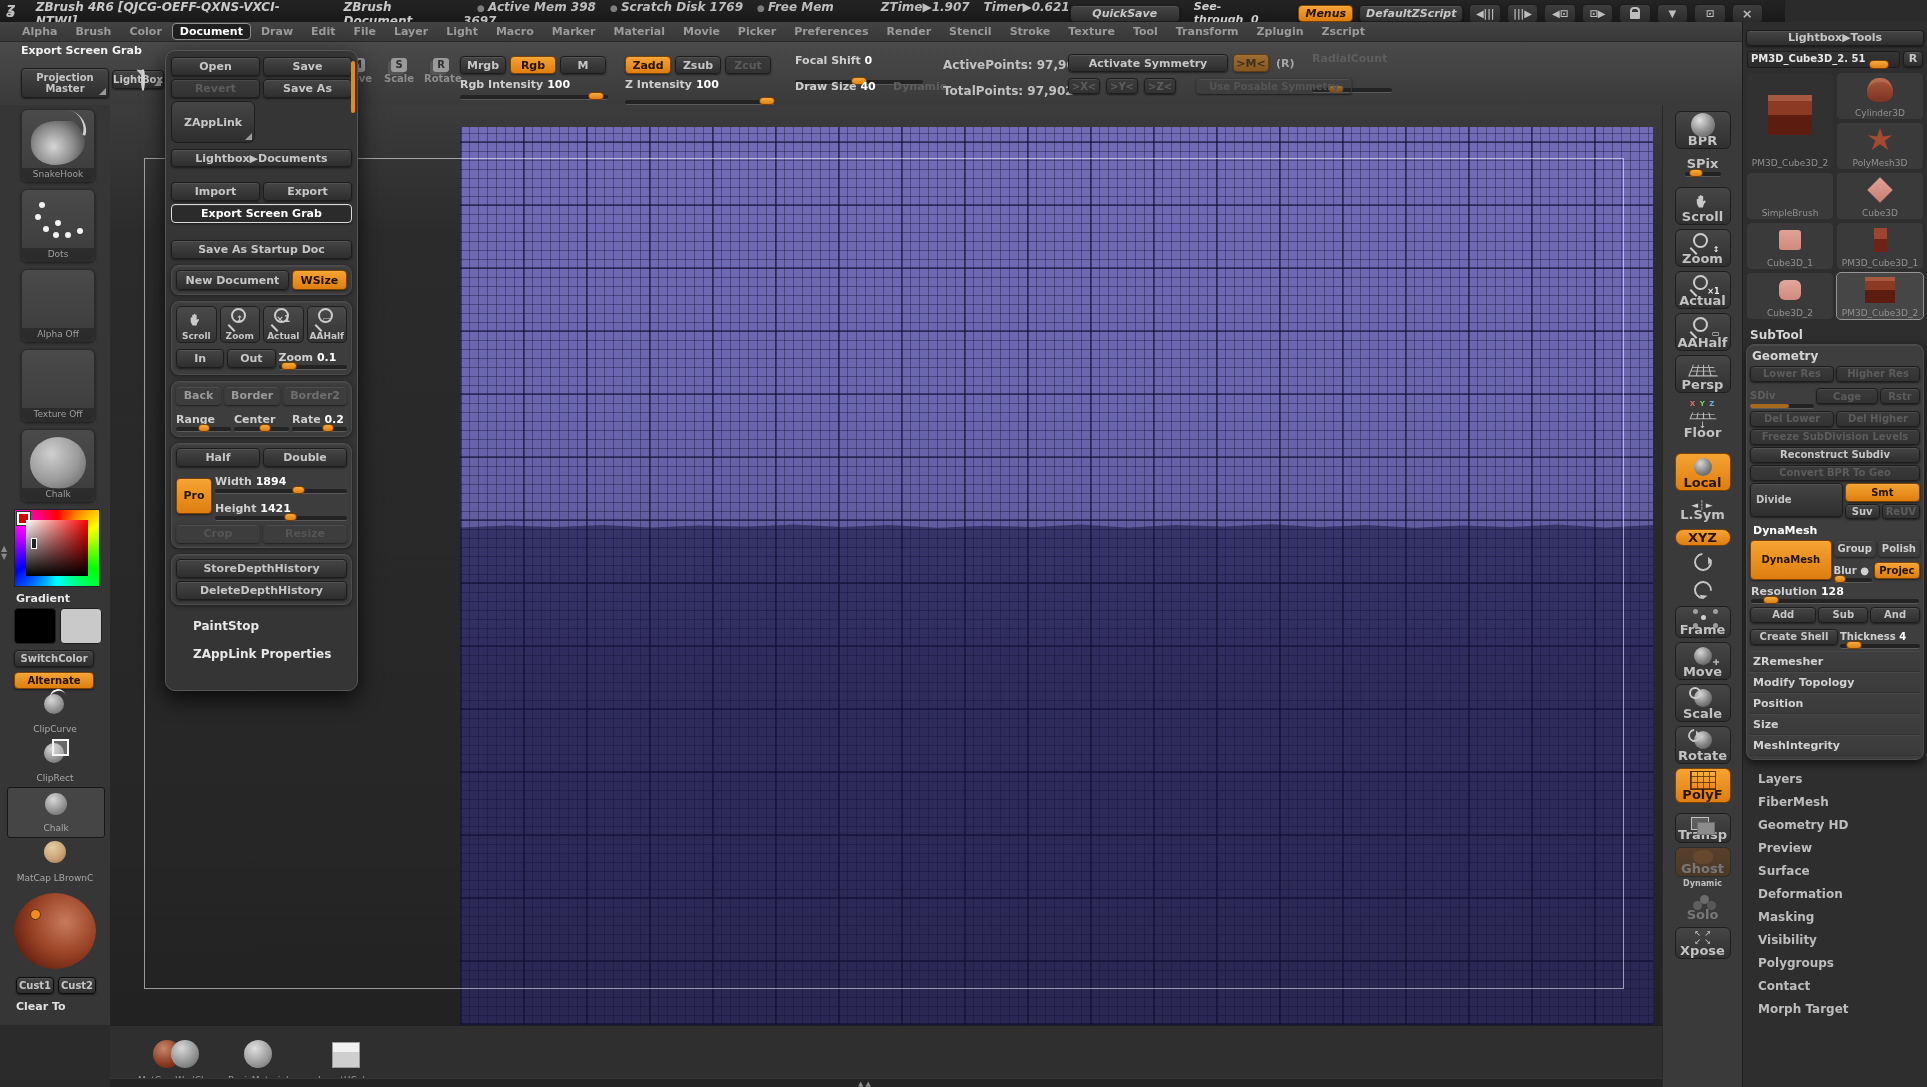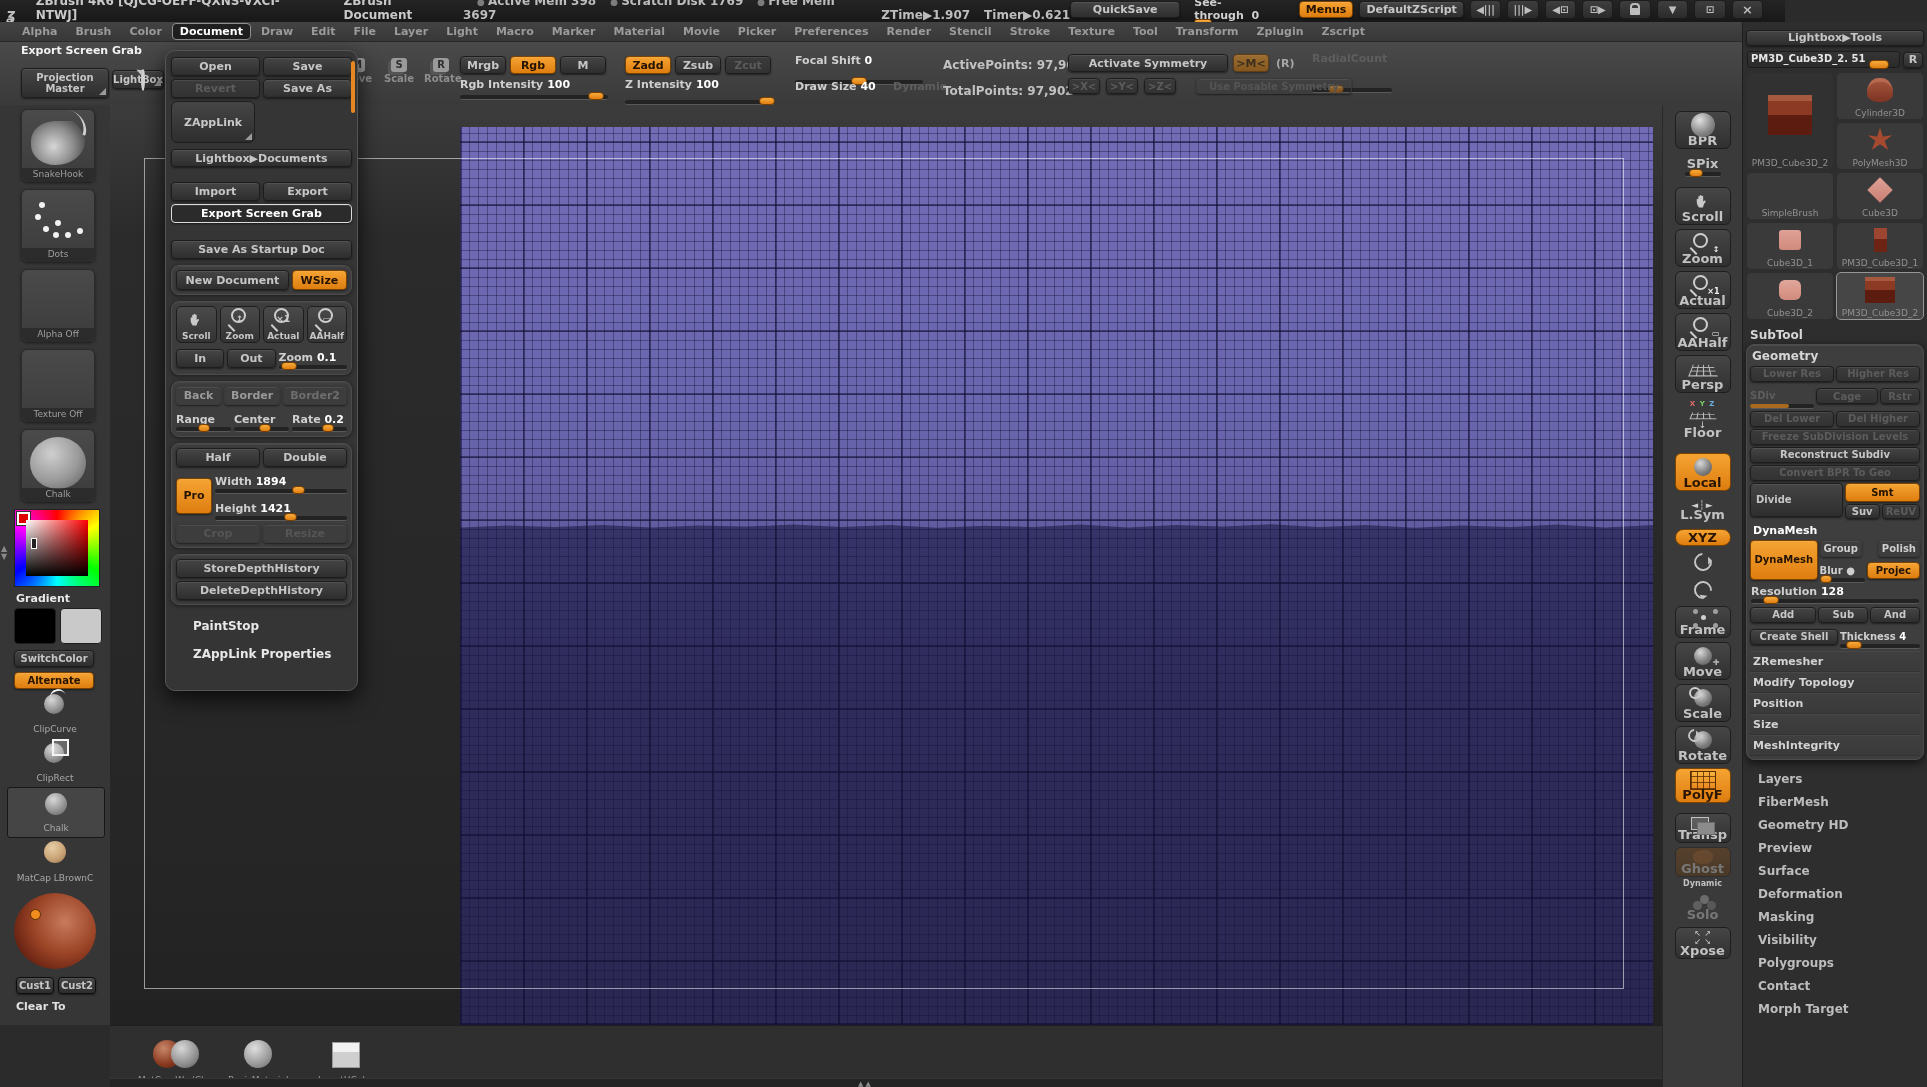--- a/index.html
+++ b/index.html
@@ -21,21 +21,21 @@
   .dim{color:#5e5e5e;}
   .slider{position:relative;height:4px;background:#232323;border-radius:2px;border-bottom:1px solid #595959;}
   .slider .h{position:absolute;top:-3px;width:16px;height:8px;border-radius:4px;
              background:linear-gradient(#f7ab3d,#e07f12);border:1px solid #7a4000;box-sizing:border-box;}
   .slider .h.dim{opacity:.5;}
   .panel{background:#3e3e3e;border:1px solid #4c4c4c;border-radius:9px;
          box-shadow:0 3px 10px rgba(0,0,0,.65),inset 0 1px 0 rgba(255,255,255,.07);}
   .corner::after{content:'';position:absolute;right:2px;bottom:2px;border-left:7px solid transparent;border-bottom:7px solid #9a9a9a;}
   
   .titlebar{left:0;top:0;width:1785px;height:22px;background:linear-gradient(#242424,#181818);
-            display:flex;align-items:flex-end;font-size:12px;font-weight:bold;color:#c9c9c9;}
+            display:flex;align-items:flex-start;font-size:12px;font-weight:bold;color:#c9c9c9;font-style:italic;}
   .tlogo{width:22px;height:16px;margin:0 8px 0 6px;position:relative;}
   .tlogo::before{content:'ʓ';font-size:15px;color:#bdbdbd;font-style:italic;}
   .tsep{width:26px;}
   .tstat{margin-left:14px;color:#bdbdbd;}
   .tstat::before{content:'● ';color:#7d7d7d;font-size:9px;}
   .tz{margin-left:14px;color:#bdbdbd;}
   .tb-right{margin-left:auto;display:flex;align-items:center;gap:6px;padding-right:22px;}
   .tbtn{height:17px;font-size:11px;}
   .seethru{position:relative;font-weight:bold;font-size:11px;color:#cfcfcf;padding:0 8px;}
   .seethru .mini{position:absolute;left:8px;bottom:-4px;width:16px;height:5px;border-radius:3px;
@@ -139,21 +139,21 @@
   .transpico::after{content:'';position:absolute;left:5px;top:4px;width:16px;height:11px;background:#8b8b8b;border:1px solid #6e6e6e;}
   .ghostico{width:20px;height:14px;border-radius:45%;background:rgba(190,110,40,.55);}
   .soloico{position:relative;width:26px;height:16px;}
   .soloico::before{content:'';position:absolute;left:10px;top:1px;width:9px;height:9px;border-radius:50%;background:#a8a8a8;
      box-shadow:-7px 6px 0 #8d8d8d,7px 6px 0 #7d7d7d;}
   .xposeico{display:grid;grid-template-columns:10px 10px;font-size:8px;color:#cfcfcf;line-height:8px;text-align:center;}
   .lsymico{font-size:9px;color:#cfcfcf;letter-spacing:1px;}
   .handsvg{display:block;}
   
   .rtray{left:1742px;top:22px;width:185px;height:1065px;background:#2e2e2e;border-left:1px solid #1d1d1d;box-sizing:border-box;padding:4px 3px 0 3px;overflow:hidden;}
-  .rt-slider-row{display:flex;align-items:flex-end;gap:3px;margin:5px 1px 4px 1px;}
+  .rt-slider-row{display:flex;align-items:flex-start;gap:3px;margin:5px 1px 4px 1px;}
   .toolslider{position:relative;flex:1;height:15px;background:linear-gradient(#353535,#2a2a2a);border:1px solid #1c1c1c;border-radius:3px;}
   .toolslider .txt{position:absolute;left:3px;top:1px;font-size:10px;font-weight:bold;color:#e6e6e6;white-space:nowrap;}
   .toolslider .h{position:absolute;right:10px;bottom:-2px;width:18px;height:7px;border-radius:4px;background:linear-gradient(#f7ab3d,#e07f12);border:1px solid #7a4000;}
   .tools{display:grid;grid-template-columns:88px 88px;gap:2px;}
   .tool{position:relative;background:#3a3a3a;border:1px solid #2e2e2e;border-radius:5px;height:46px;
         display:flex;flex-direction:column;align-items:center;justify-content:flex-end;overflow:hidden;}
   .tool.selected-big{grid-row:span 2;height:96px;background:#313131;}
   .tool.boxed{border:1px solid #969696;background:#464646;}
   .tool .ticon{flex:1;display:flex;align-items:center;justify-content:center;width:100%;}
   .tool .tlabel{font-size:9px;color:#919191;height:12px;line-height:12px;max-width:84px;overflow:hidden;white-space:nowrap;}
@@ -659,21 +659,21 @@
           <span style="display:flex;gap:2px">
             <span class="btn" style="flex:1;height:15px">Suv</span>
             <span class="btn disabled" style="flex:1;height:15px">ReUV</span>
           </span>
         </span>
       </div>
       <div class="dynahead">DynaMesh</div>
       <div class="grow" style="height:42px">
         <span class="btn on" style="flex:1;height:40px">DynaMesh</span>
         <span style="flex:1.1;display:flex;flex-direction:column;gap:2px">
-          <span style="display:flex;gap:16px">
+          <span style="display:flex;gap:2px">
             <span class="btn flatdis" style="flex:1;height:17px;color:#cfcfcf">Group</span>
             <span class="btn flatdis" style="flex:1;height:17px;color:#cfcfcf">Polish</span>
           </span>
           <span style="display:flex;gap:2px;align-items:center">
             <span style="flex:1">
               <span class="lbl" style="font-size:10px"><span>Blur</span> ●</span>
               <span class="slider" style="display:block">
                   <span class="h" style="left:0;width:12px"></span>
                 </span>
             </span>

